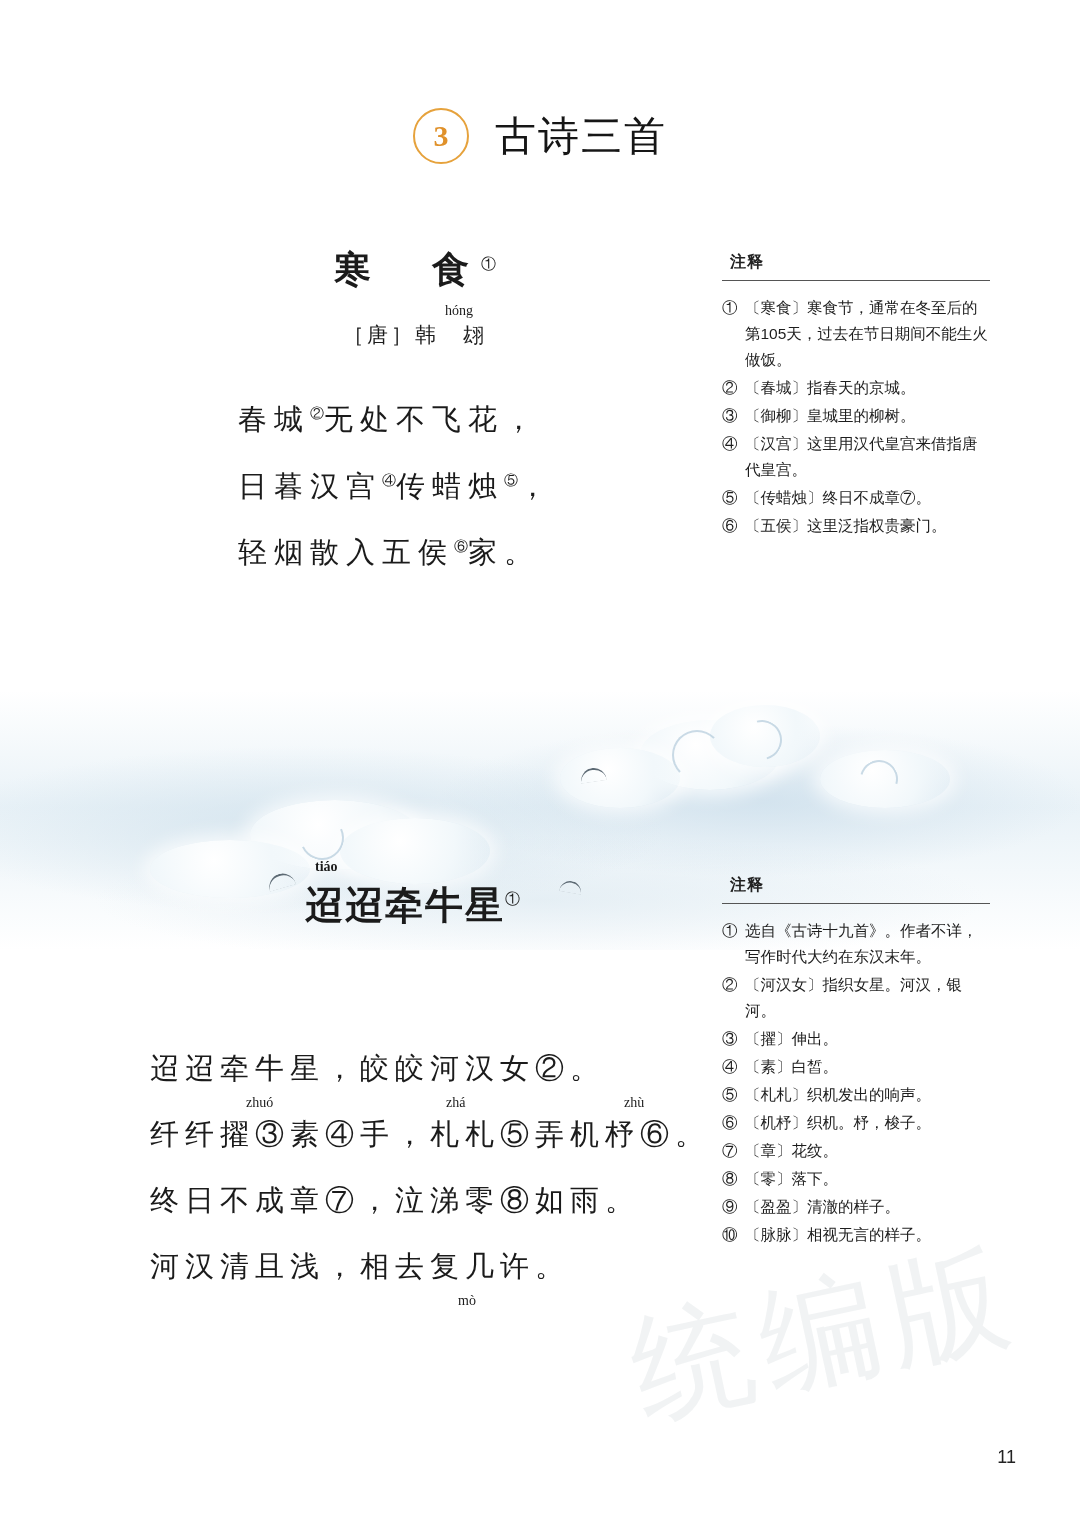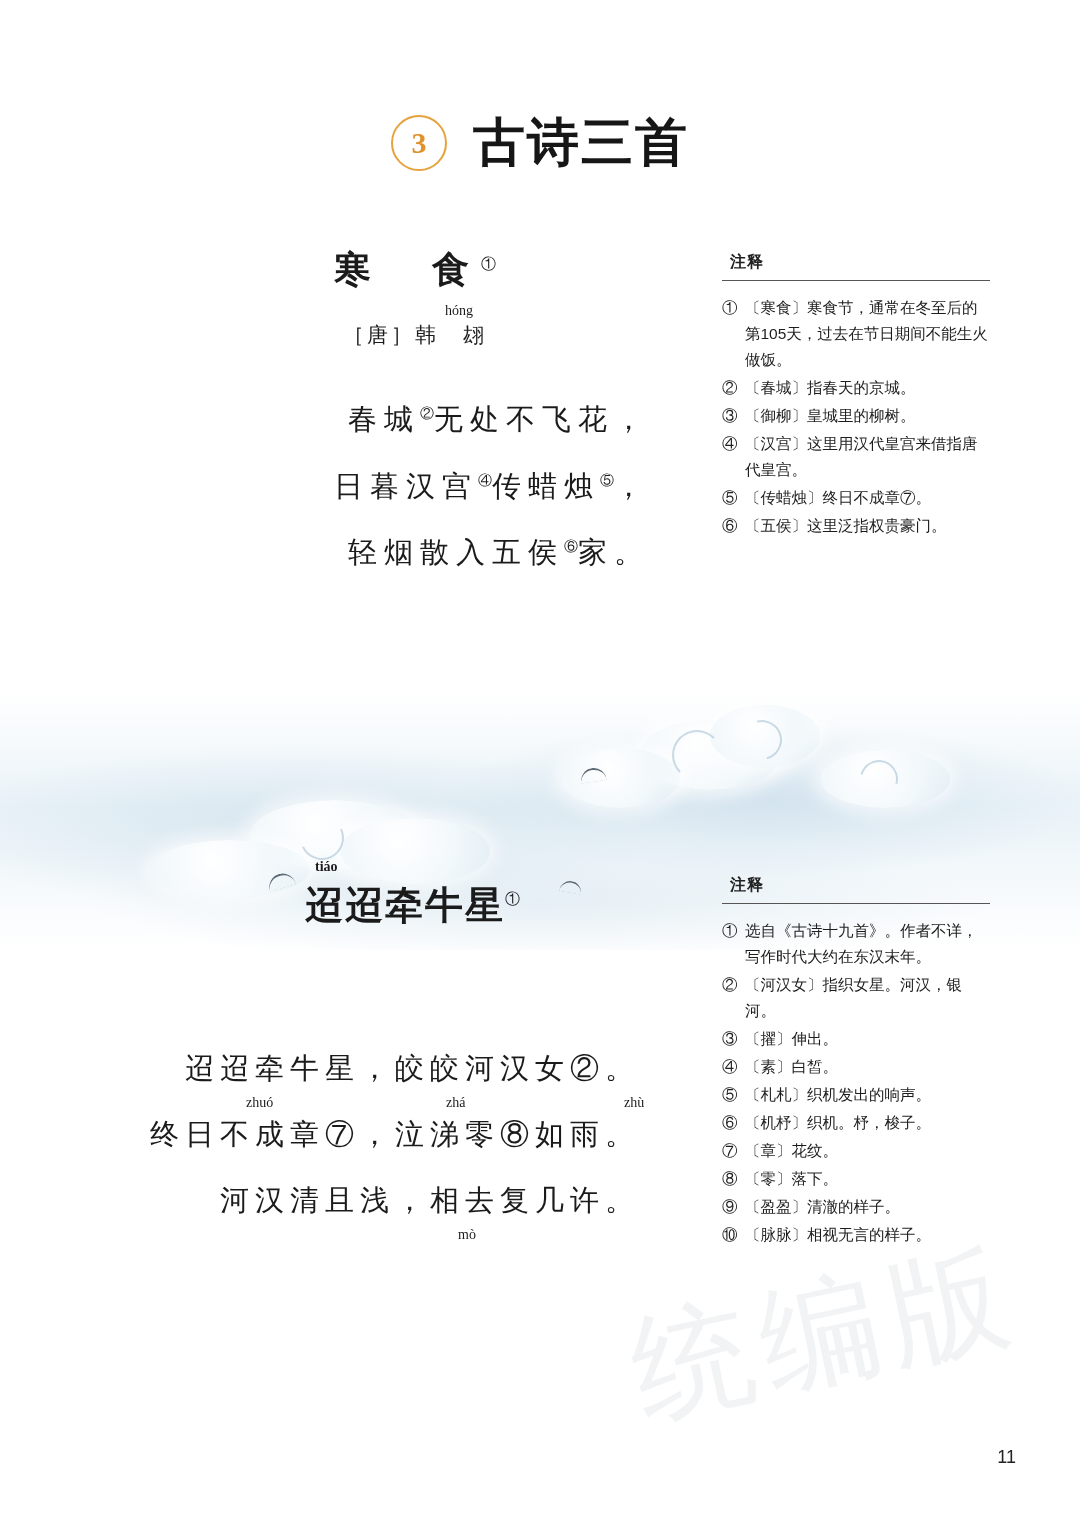--- a/index.html
+++ b/index.html
@@ -34,22 +34,22 @@
     color: #e0912a;
     font-size: 30px;
     font-weight: bold;
     display: flex;
     align-items: center;
     justify-content: center;
     margin-right: 26px;
     font-family: "Liberation Serif", serif;
   }
   .lesson-title {
-    font-size: 52px;
-    font-weight: bold;
+    font-size: 41px;
+    font-weight: normal;
     letter-spacing: 2px;
     color: #161616;
   }
 
   
   .poem-block { position: absolute; }
 
   .poem-title {
     text-align: center;
     font-size: 37px;
@@ -81,21 +81,20 @@
 
   .poem-lines {
     margin-top: 34px;
   }
   .poem-line {
     font-size: 29px;
     letter-spacing: 7px;
     line-height: 62px;
     white-space: nowrap;
     position: relative;
-    text-align: right;
   }
   .poem-line .sup {
     font-size: 14px;
     vertical-align: super;
     letter-spacing: 0;
   }
 
   
   .notes {
     position: absolute;
@@ -295,20 +294,21 @@
   <span class="pinyin-above" style="left:10px; top:-20px;">tiáo</span>
   <span>迢迢牵牛星</span><span class="sup" style="font-size:15px; vertical-align:super; font-weight:normal;">①</span>
 </div>
 
 <div class="poem2-lines">
   <div class="poem-line">迢迢牵牛星，皎皎河汉女②。</div>
   <div class="poem-line" style="position:relative;">
     <span class="pinyin-above" style="left:96px; top:-5px;">zhuó</span>
     <span class="pinyin-above" style="left:296px; top:-5px;">zhá</span>
     <span class="pinyin-above" style="left:474px; top:-5px;">zhù</span>
+    <span>纤纤擢③素④手，札札⑤弄机杼⑥。</span>
   </div>
   <div class="poem-line">终日不成章⑦，泣涕零⑧如雨。</div>
   <div class="poem-line">河汉清且浅，相去复几许。</div>
   <div class="poem-line" style="position:relative;">
     <span class="pinyin-above" style="left:308px; top:-5px;">mò</span>
   </div>
 </div>
 
 <div class="notes" style="left:722px; top:875px;">
   <div class="notes-head">注释</div>

